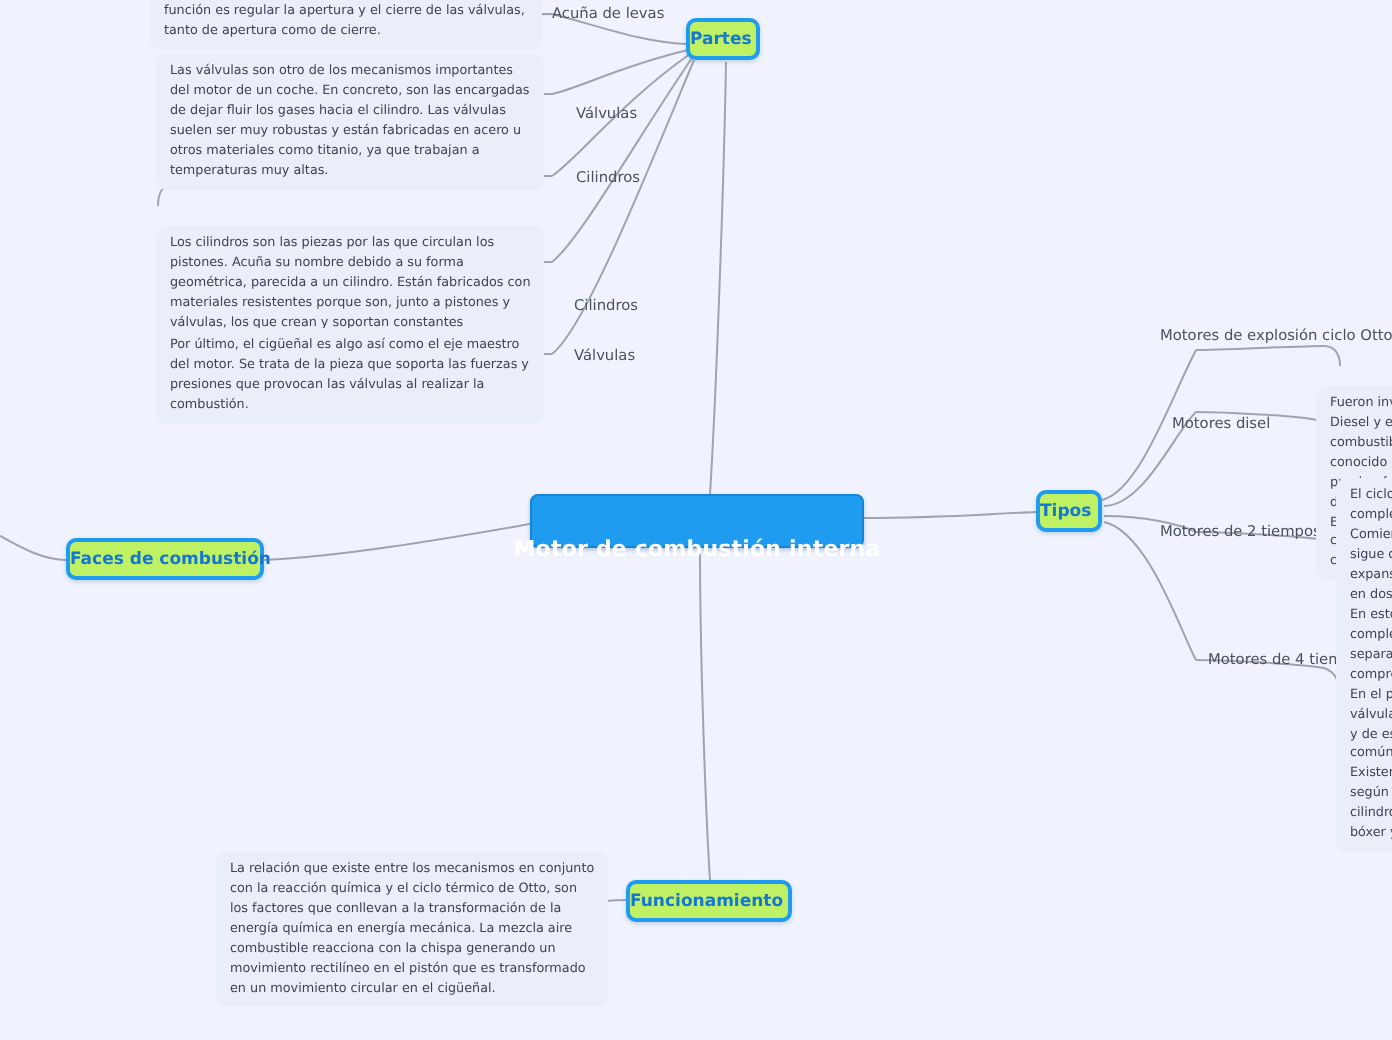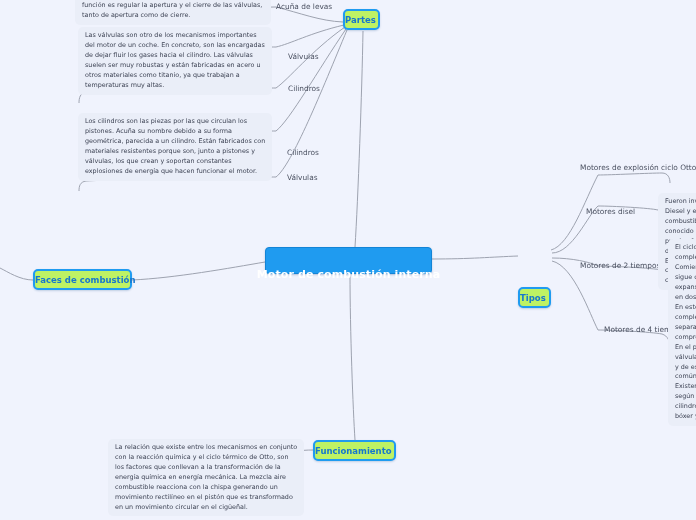--- a/index.html
+++ b/index.html
@@ -66,21 +66,21 @@
     box-sizing: border-box;
     height: 21px;
   }
   .branch-node span {
     color: #1577cf;
     font-size: 8.5px;
     font-weight: bold;
     white-space: nowrap;
   }
   .bn-partes       { left: 343px; top: 9px;   width: 37px; }
-  .bn-tipos        { left: 518px; top: 245px; width: 33px; margin-top: 42px; }
+  .bn-tipos        { left: 518px; top: 245px; width: 33px; }
   .bn-faces        { left: 33px;  top: 269px; width: 99px; }
   .bn-funcionamiento { left: 313px; top: 440px; width: 83px; }
 
   
   .leaf-label {
     position: absolute;
     color: #4a5060;
     font-size: 7.4px;
     white-space: nowrap;
   }
@@ -98,21 +98,21 @@
     text-align: left;
     overflow: hidden;
   }
   .text-block.clip-right { border-radius: 5px 0 0 5px; }
 
   .tb-arbol   { left: 75px;  top: -13px; width: 196px; }
   .tb-valvula { left: 78px;  top: 27px;  width: 194px; }
   .tb-piston  { left: 78px;  top: 73px;  width: 194px; }
   .tb-cilindro{ left: 78px;  top: 113px; width: 194px; }
   .tb-ciguenal{ left: 78px;  top: 164px; width: 194px; }
-  .tb-func    { left: 108px; top: 439px; width: 196px; }
+  .tb-func    { left: 108px; top: 426px; width: 196px; }
 
   .tb-diesel  { left: 658px; top: 193px; width: 120px; }
   .tb-dos     { left: 668px; top: 239px; width: 120px; }
   .tb-cuatro  { left: 668px; top: 299px; width: 120px; }
 
   
   .edge-frag {
     position: absolute;
     left: -40px;
     top: 258px;
@@ -185,20 +185,21 @@
 
   <div class="leaf-label" style="left:276px; top:2px;">Acuña de levas</div>
   <div class="leaf-label" style="left:288px; top:52px;">Válvulas</div>
   <div class="leaf-label" style="left:288px; top:84px;">Cilindros</div>
   <div class="leaf-label" style="left:287px; top:148px;">Cilindros</div>
   <div class="leaf-label" style="left:287px; top:173px;">Válvulas</div>
 
   <div class="text-block tb-arbol">El árbol de levas es un mecanismo cuya principal función es regular la apertura y el cierre de las válvulas, tanto de apertura como de cierre.</div>
   <div class="text-block tb-valvula">Las válvulas son otro de los mecanismos importantes del motor de un coche. En concreto, son las encargadas de dejar fluir los gases hacia el cilindro. Las válvulas suelen ser muy robustas y están fabricadas en acero u otros materiales como titanio, ya que trabajan a temperaturas muy altas.</div>
   <div class="text-block tb-cilindro">Los cilindros son las piezas por las que circulan los pistones. Acuña su nombre debido a su forma geométrica, parecida a un cilindro. Están fabricados con materiales resistentes porque son, junto a pistones y válvulas, los que crean y soportan constantes explosiones de energía que hacen funcionar el motor.</div>
+  <div class="text-block tb-ciguenal">Por último, el cigüeñal es algo así como el eje maestro del motor. Se trata de la pieza que soporta las fuerzas y presiones que provocan las válvulas al realizar la combustión.</div>
 
   <div class="leaf-label" style="left:580px; top:163px;">Motores de explosión ciclo Otto</div>
   <div class="leaf-label" style="left:586px; top:207px;">Motores disel</div>
   <div class="leaf-label" style="left:580px; top:261px;">Motores de 2 tiempos</div>
   <div class="leaf-label" style="left:604px; top:325px;">Motores de 4 tiempos</div>
 
   <div class="text-block clip-right tb-diesel">Fueron inventados por Rudolf Diesel y emplean como combustible gasóleo, más conocido como diésel. También pueden funcionar con otros derivados como el biodiesel. Esta clase de motores funcionan con un encendido en vez de una chispa.</div>
   <div class="text-block clip-right tb-dos">El ciclo termodinámico se completa en dos tiempos. Comienza con la compresión y sigue con la explosión o expansión. Al completar el ciclo en dos movimientos del pistón, es decir, con una sola vuelta del cigüeñal, este tipo de motor produce mucho más ruido y requiere de más combustible.</div>
   <div class="text-block clip-right tb-cuatro">En estos motores el ciclo se completa en cuatro fases separadas: admisión, compresión, explosión y escape. En el pistón se encuentran las válvulas que hacen de admisión y de escape. Es el motor más común en los vehículos actuales. Existen diferentes arquitecturas según la disposición de los cilindros: en línea, en V, en W, bóxer y radial.</div>
 

